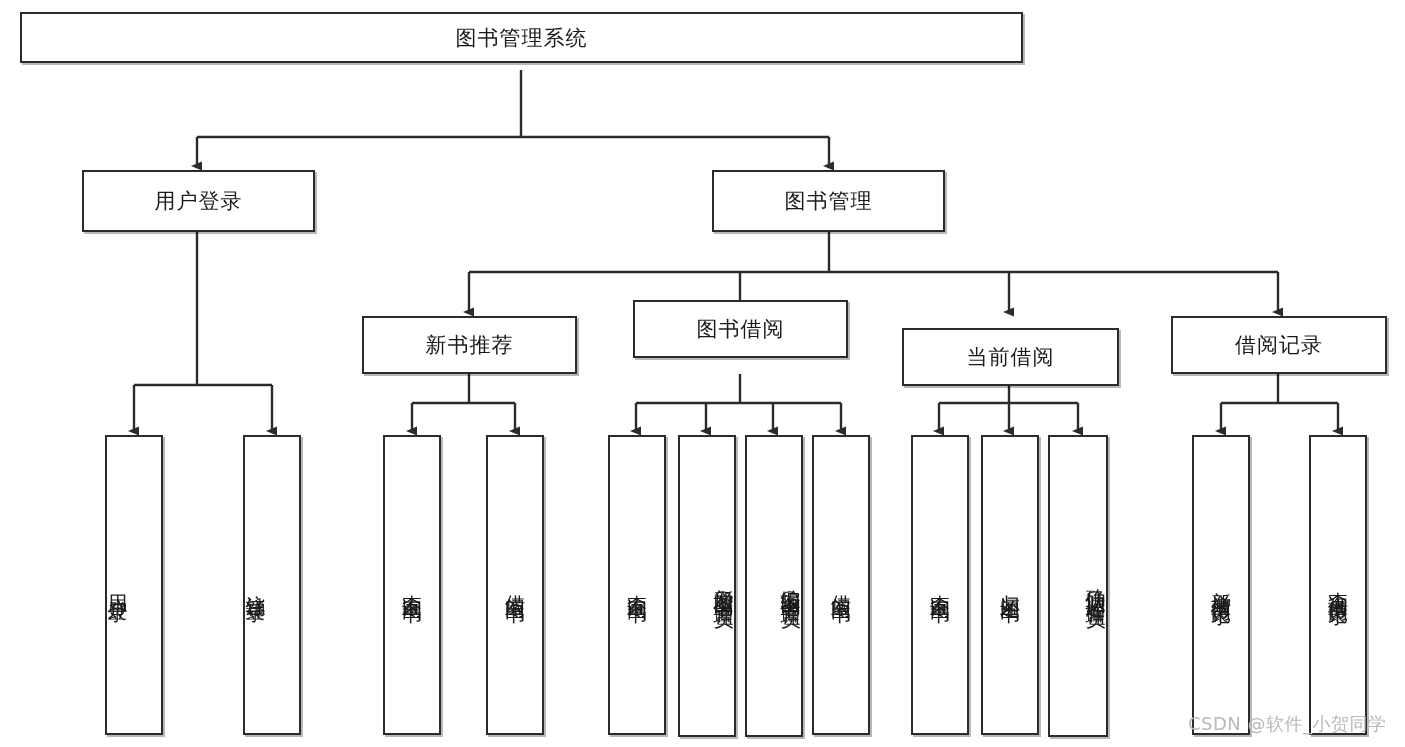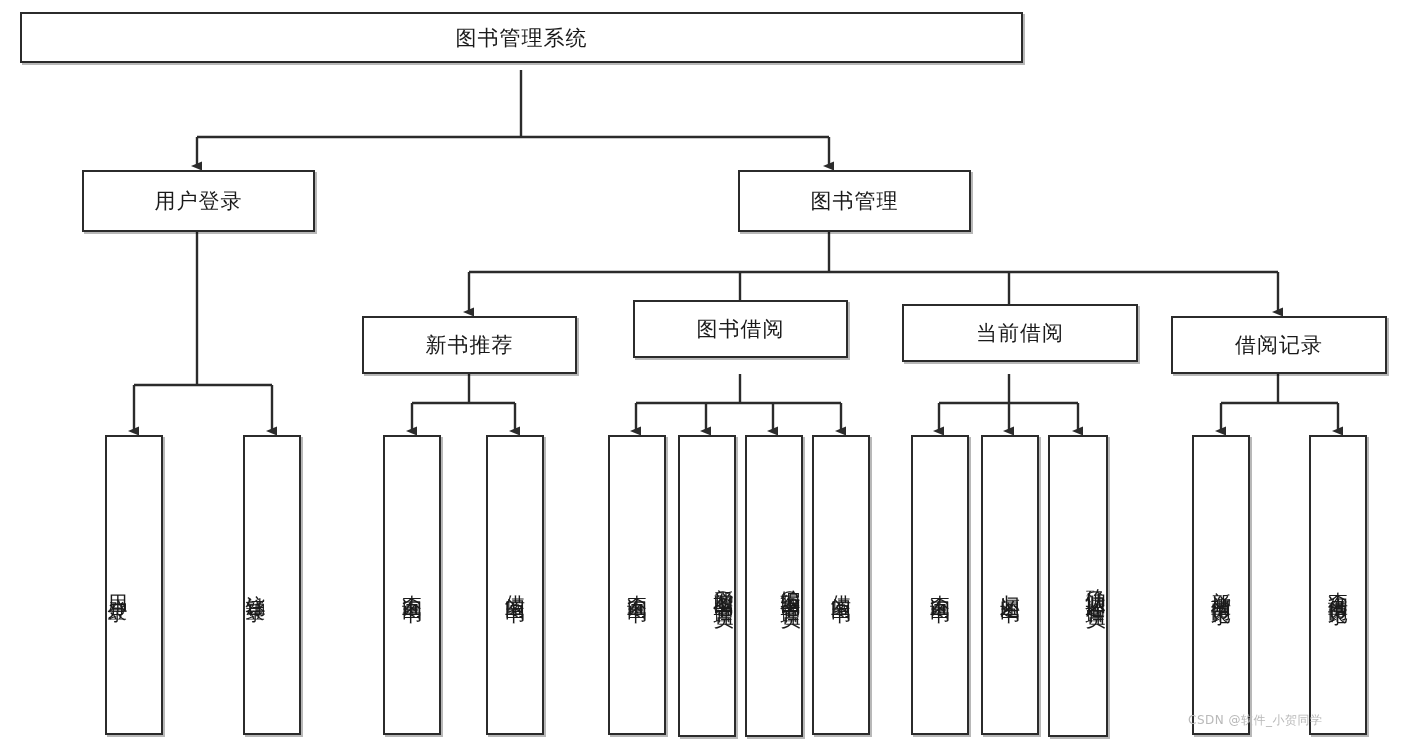--- a/index.html
+++ b/index.html
@@ -32,21 +32,21 @@
     line-height:1.05;
     padding:4px 0;
   }
   .node.vert.anchor-bottom{align-items:flex-end;}
   .node.vert.anchor-center{align-items:center;}
   .node.vert.anchor-top{align-items:flex-start;}
   .node.vert .vtext{display:block;}
   .watermark{
     position:absolute;
     left:1188px;top:712px;
-    font-size:12px;
+    font-size:18px;
     color:#b9b9b9;
     letter-spacing:0.5px;
     white-space:nowrap;
     pointer-events:none;
   }
   svg line,svg path{shape-rendering:geometricPrecision;}
 </style>
 </head>
 <body>
 
@@ -116,31 +116,31 @@
   </g>
 </svg>
 
 <div class="node horiz" style="left:20px;top:12px;width:1003px;height:51px;">
   <span>图书管理系统</span>
 </div>
 
 <div class="node horiz" style="left:82px;top:170px;width:233px;height:62px;">
   <span>用户登录</span>
 </div>
-<div class="node horiz" style="left:712px;top:170px;width:233px;height:62px;margin-left:26px;">
+<div class="node horiz" style="left:712px;top:170px;width:233px;height:62px;">
   <span>图书管理</span>
 </div>
 
 <div class="node horiz" style="left:362px;top:316px;width:215px;height:58px;">
   <span>新书推荐</span>
 </div>
 <div class="node horiz" style="left:633px;top:300px;width:215px;height:58px;">
   <span>图书借阅</span>
 </div>
-<div class="node horiz" style="left:902px;top:304px;width:236px;height:58px;">
+<div class="node horiz" style="left:902px;top:328px;width:217px;height:58px;">
   <span>当前借阅</span>
 </div>
 <div class="node horiz" style="left:1171px;top:316px;width:216px;height:58px;">
   <span>借阅记录</span>
 </div>
 
 <div class="node vert anchor-bottom" style="left:105px;top:435px;width:58px;height:300px;">
   <span class="vtext">用户登录</span>
 </div>
 <div class="node vert anchor-bottom" style="left:243px;top:435px;width:58px;height:300px;">

